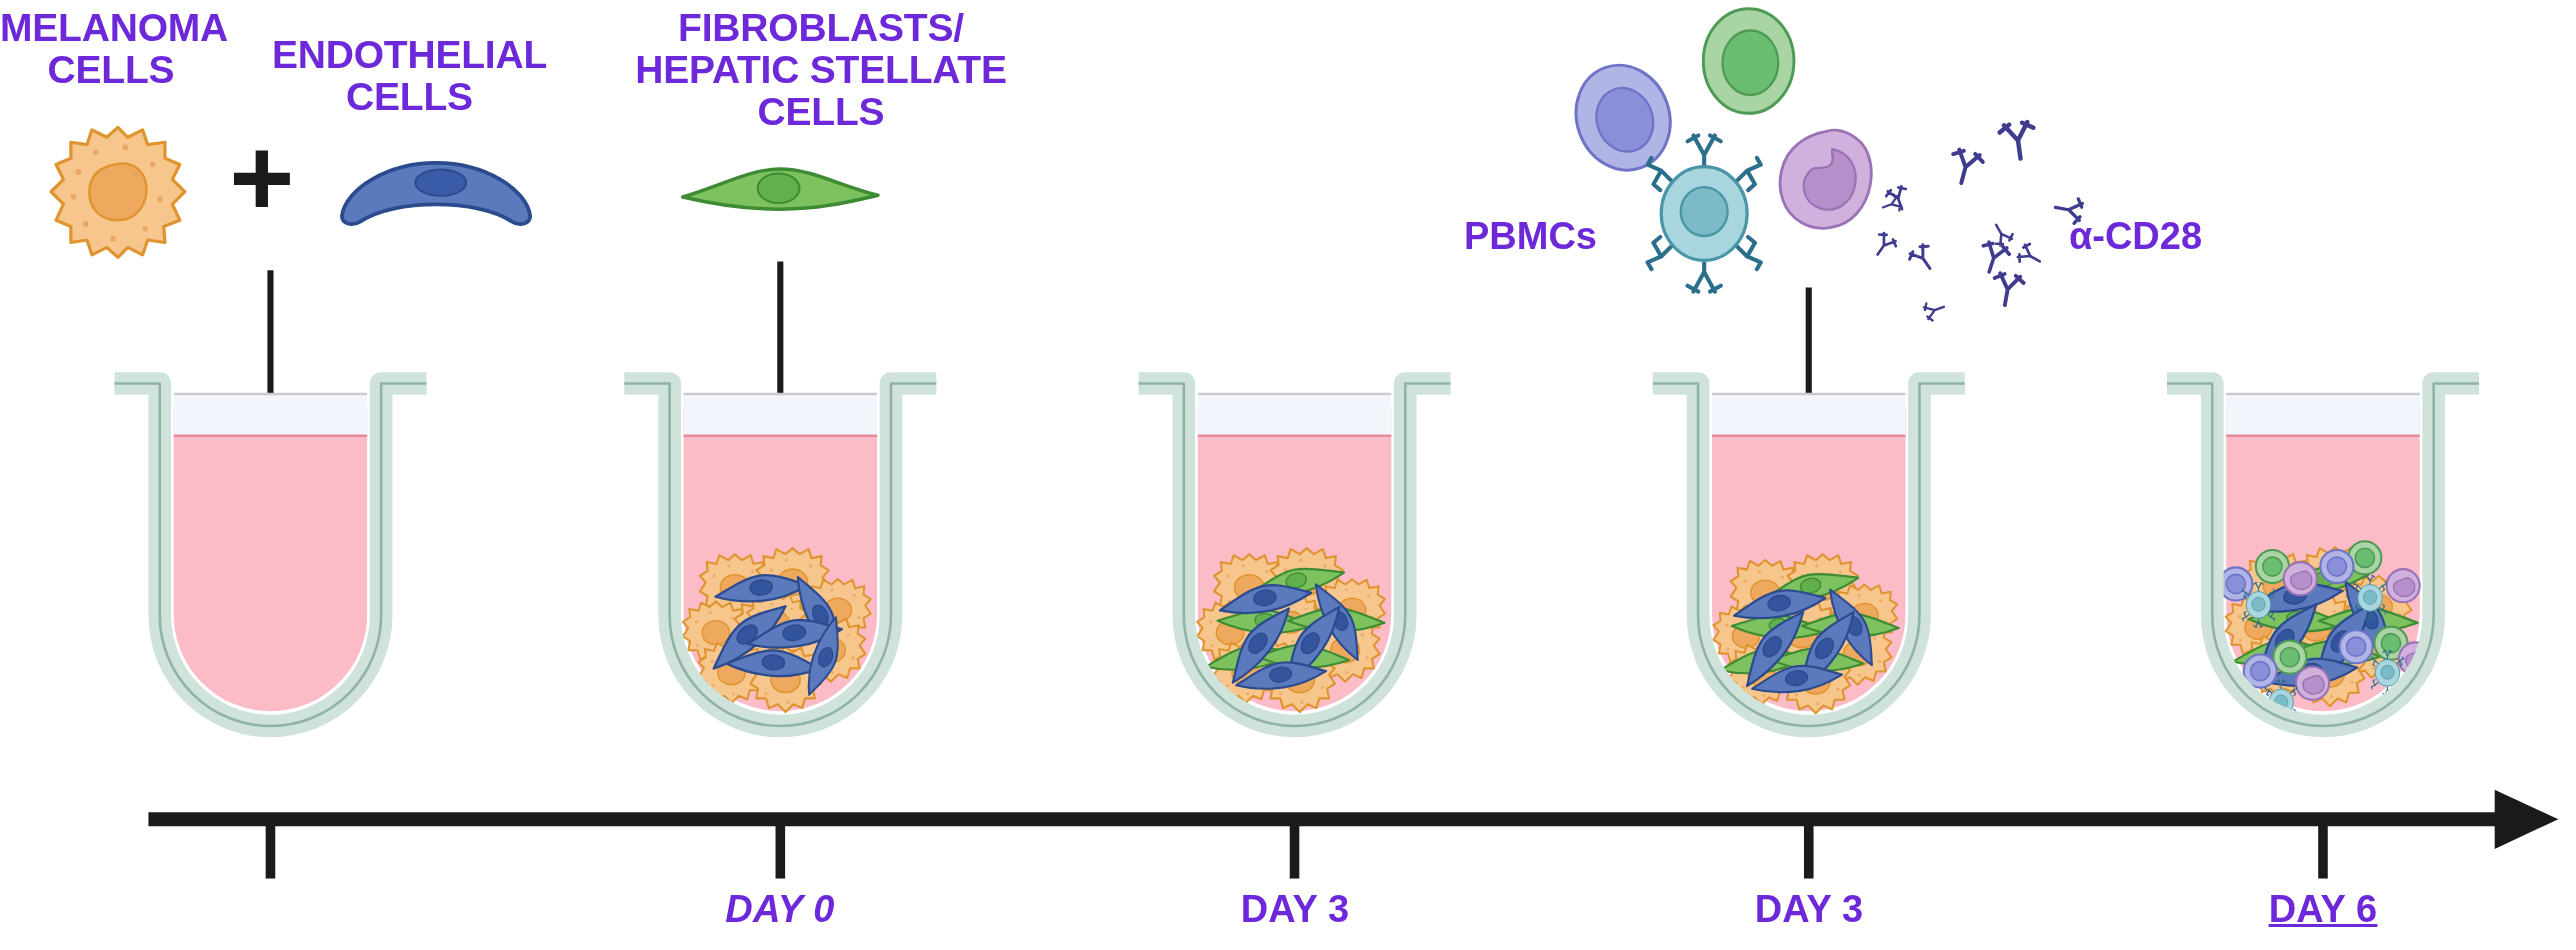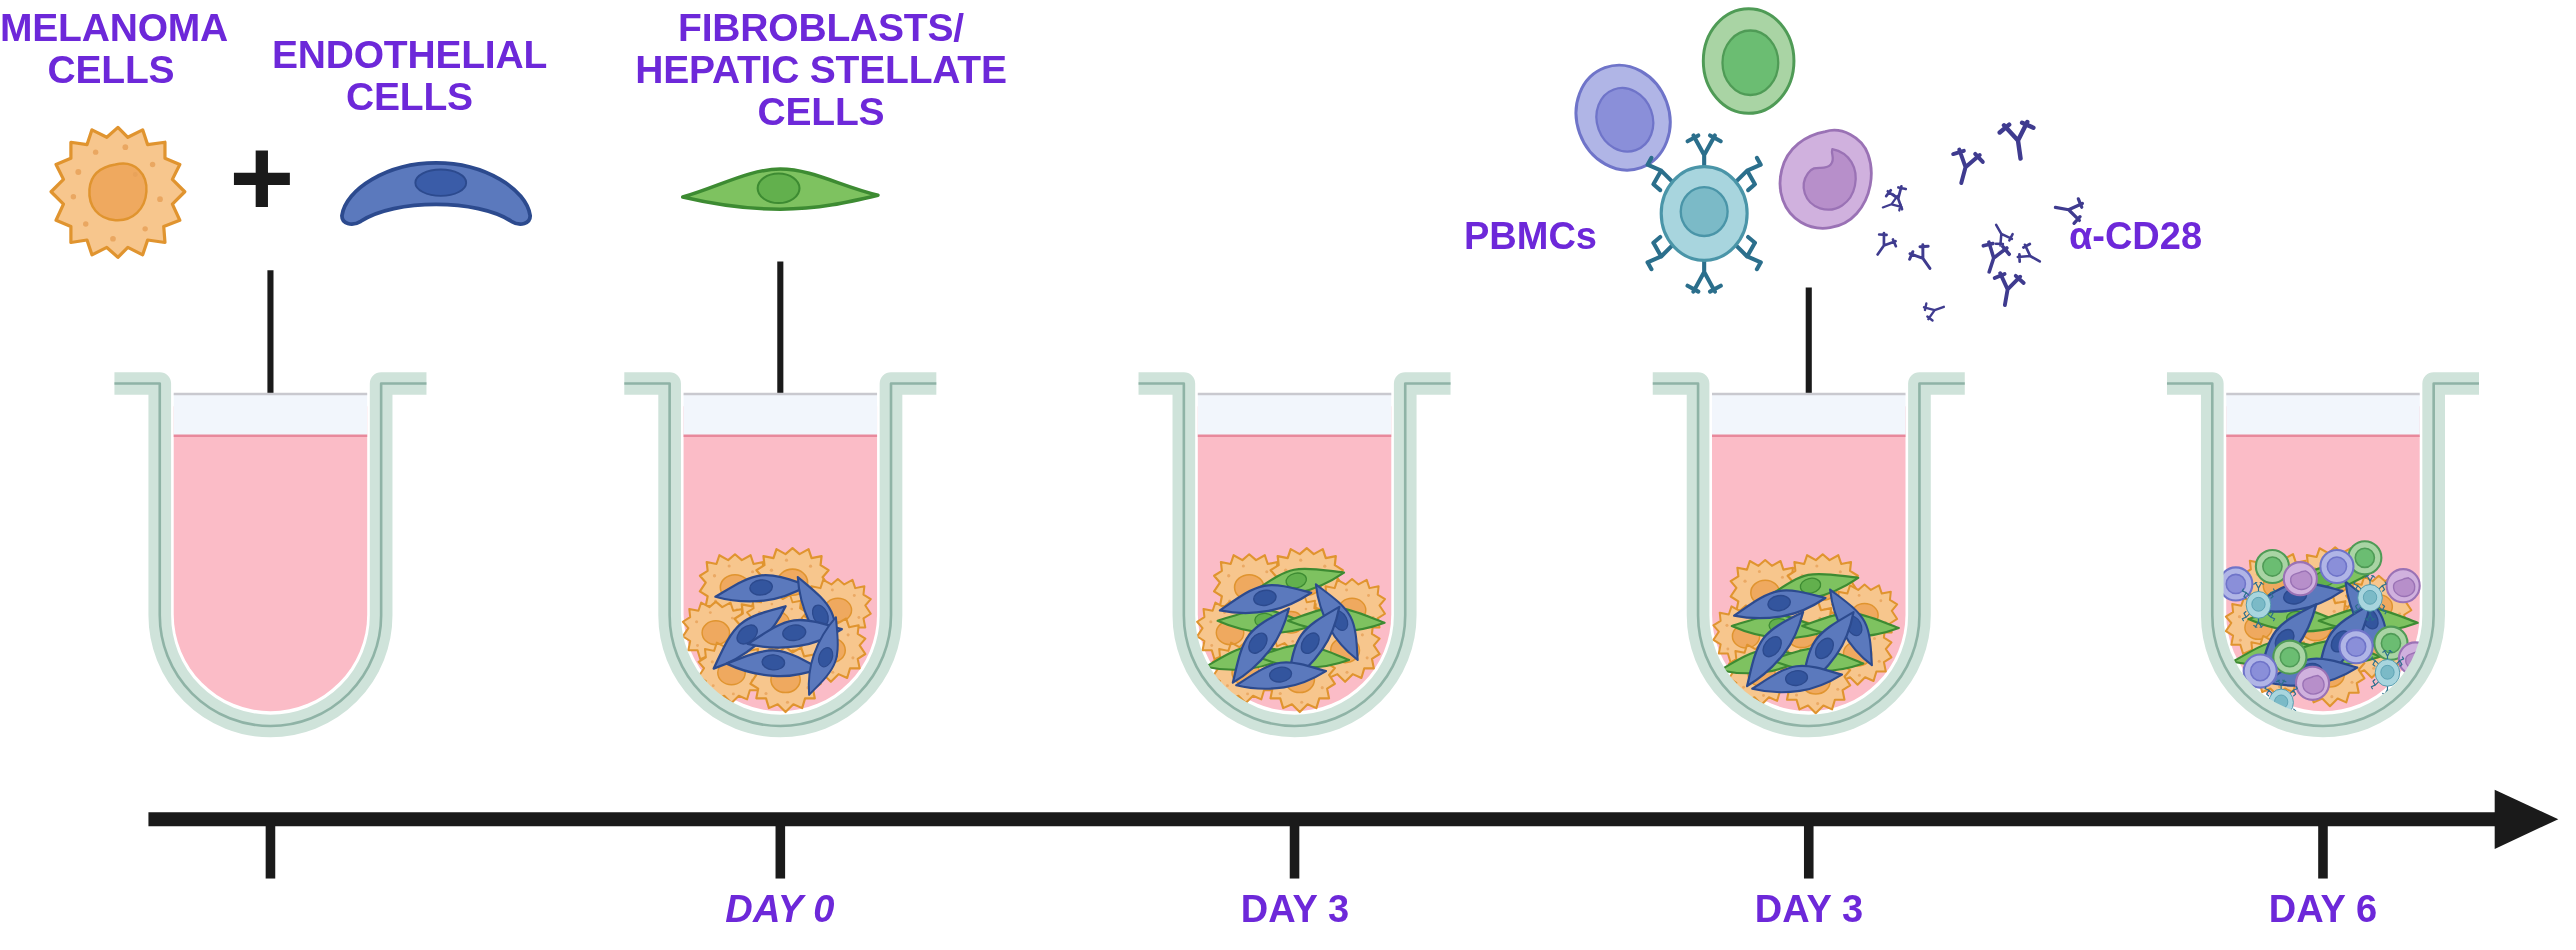--- a/index.html
+++ b/index.html
@@ -64,21 +64,21 @@
 HEPATIC STELLATE
 CELLS</div>
 
   <div class="lbl side-lbl" style="left:1430px; top:216px; width:201px;">PBMCs</div>
 
   <div class="lbl side-lbl" style="left:2031px; top:216px; width:209px;">α-CD28</div>
 
   <div class="lbl day-lbl" style="left:649px; top:889px; width:262px;font-style:italic;">DAY 0</div>
   <div class="lbl day-lbl" style="left:1164px; top:889px; width:262px;">DAY 3</div>
   <div class="lbl day-lbl" style="left:1678px; top:889px; width:262px;">DAY 3</div>
-  <div class="lbl day-lbl" style="left:2192px; top:889px; width:262px;">DAY 6</div>
+  <div class="lbl day-lbl" style="left:2192px; top:889px; width:262px;text-decoration:underline;">DAY 6</div>
 
   <svg class="art" viewBox="0 0 2955 1090">
     <defs>
 
       <g id="melanomaCell">
         <path d="M0,-52 L8,-44 L20,-50 L24,-38 L38,-40 L38,-27 L50,-22 L44,-10
                  L54,0 L44,10 L50,23 L37,28 L38,41 L24,39 L20,51 L8,45 L0,53
                  L-9,45 L-21,51 L-25,39 L-38,41 L-38,28 L-50,23 L-44,10 L-54,0
                  L-44,-10 L-50,-22 L-38,-27 L-38,-40 L-25,-38 L-21,-50 L-9,-44 Z" fill="#f7c68d" stroke="#e0942f" stroke-width="2.6" stroke-linejoin="round"></path>
         <path d="M-2,-22 C14,-26 24,-14 23,0 C22,14 12,24 -2,23 C-16,22 -24,12 -23,-2

